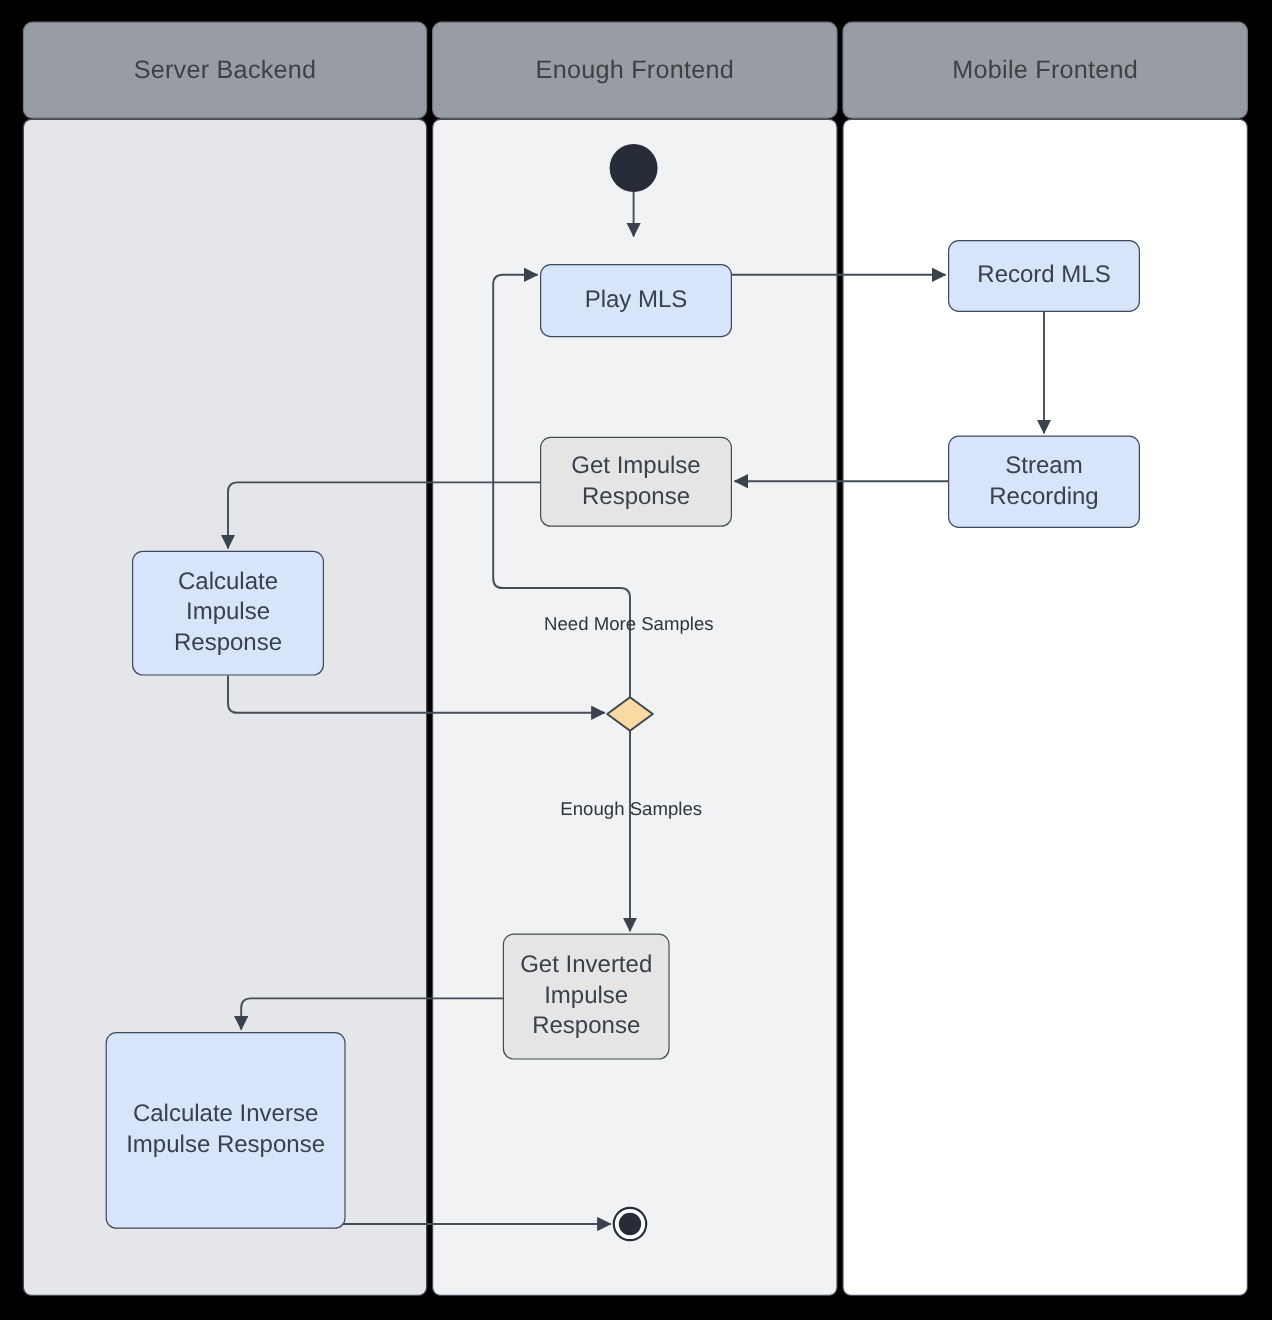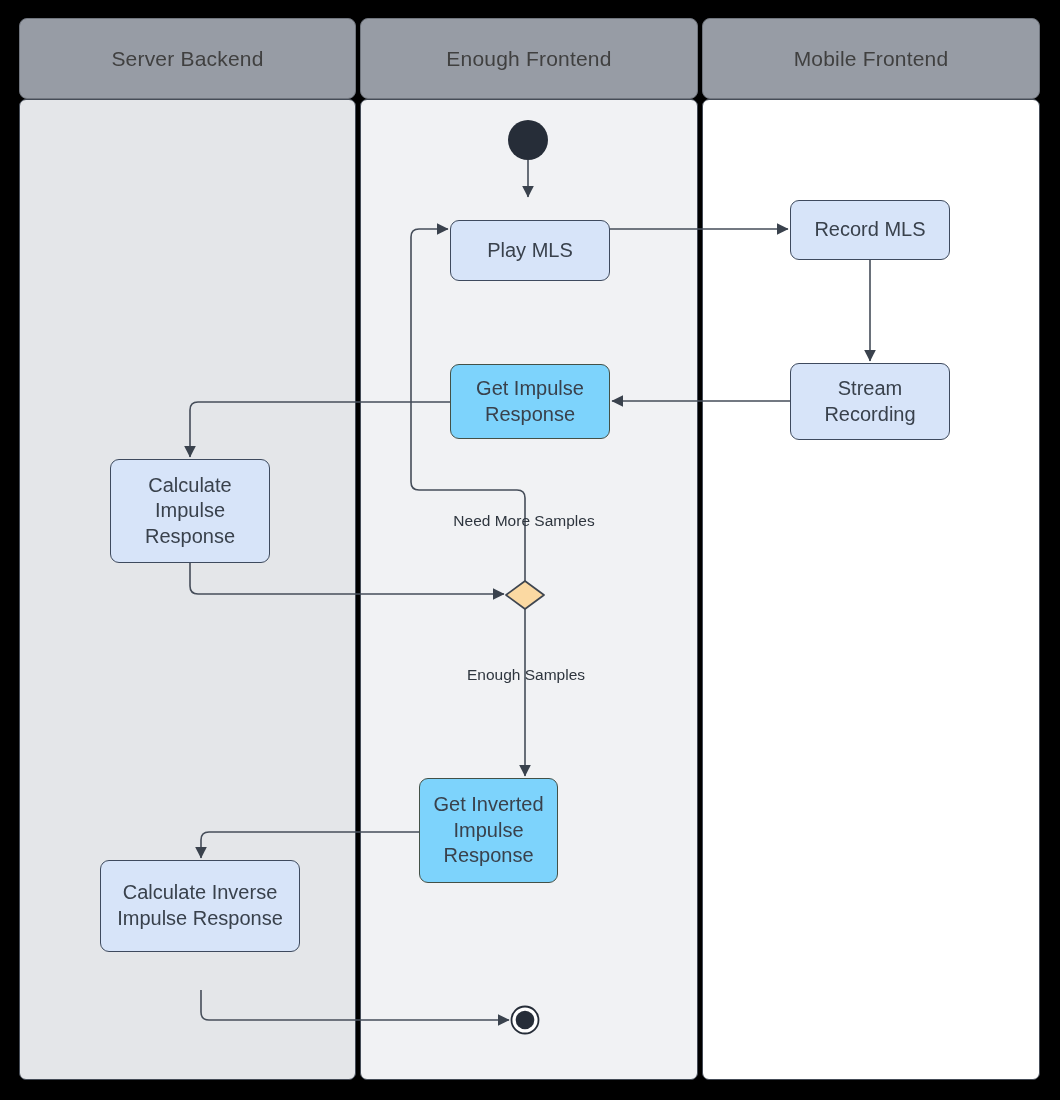--- a/index.html
+++ b/index.html
@@ -27,28 +27,28 @@
   #lane-body-3{background:#ffffff;}
   
   #edges{position:absolute;left:0;top:0;pointer-events:none;}
   
   .node{
     position:absolute;box-sizing:border-box;border-radius:9px;
     display:flex;align-items:center;justify-content:center;text-align:center;
     font-size:20px;line-height:1.28;color:#39414c;padding:4px 8px;
   }
   .node.blue {background:#d7e4f9;border:1.6px solid #3e4a5e;}
-  .node.green{background:#7dd3fc;border:1.6px solid #435147;}
+  .node.green{background:#e5e5e5;border:1.6px solid #435147;}
   #node-play-mls            {left:450px;top:199px;width:160px;height:61px;margin-top:21px;}
   #node-record-mls          {left:790px;top:200px;width:160px;height:60px;}
   #node-stream-recording    {left:790px;top:363px;width:160px;height:77px;}
   #node-get-impulse         {left:450px;top:364px;width:160px;height:75px;}
   #node-calc-impulse        {left:110px;top:459px;width:160px;height:104px;}
   #node-get-inverted        {left:419px;top:778px;width:139px;height:105px;}
-  #node-calc-inverse        {left:100px;top:860px;width:200px;height:92px;}
+  #node-calc-inverse        {left:88px;top:860px;width:200px;height:164px;}
   
   .edge-label{
     position:absolute;transform:translate(-50%,-50%);
     font-weight:normal;font-size:15.5px;color:#2e353e;white-space:nowrap;
   }
   #label-need-more{left:524px;top:521px;}
   #label-enough   {left:526px;top:675px;}
 </style>
 </head>
 <body>

